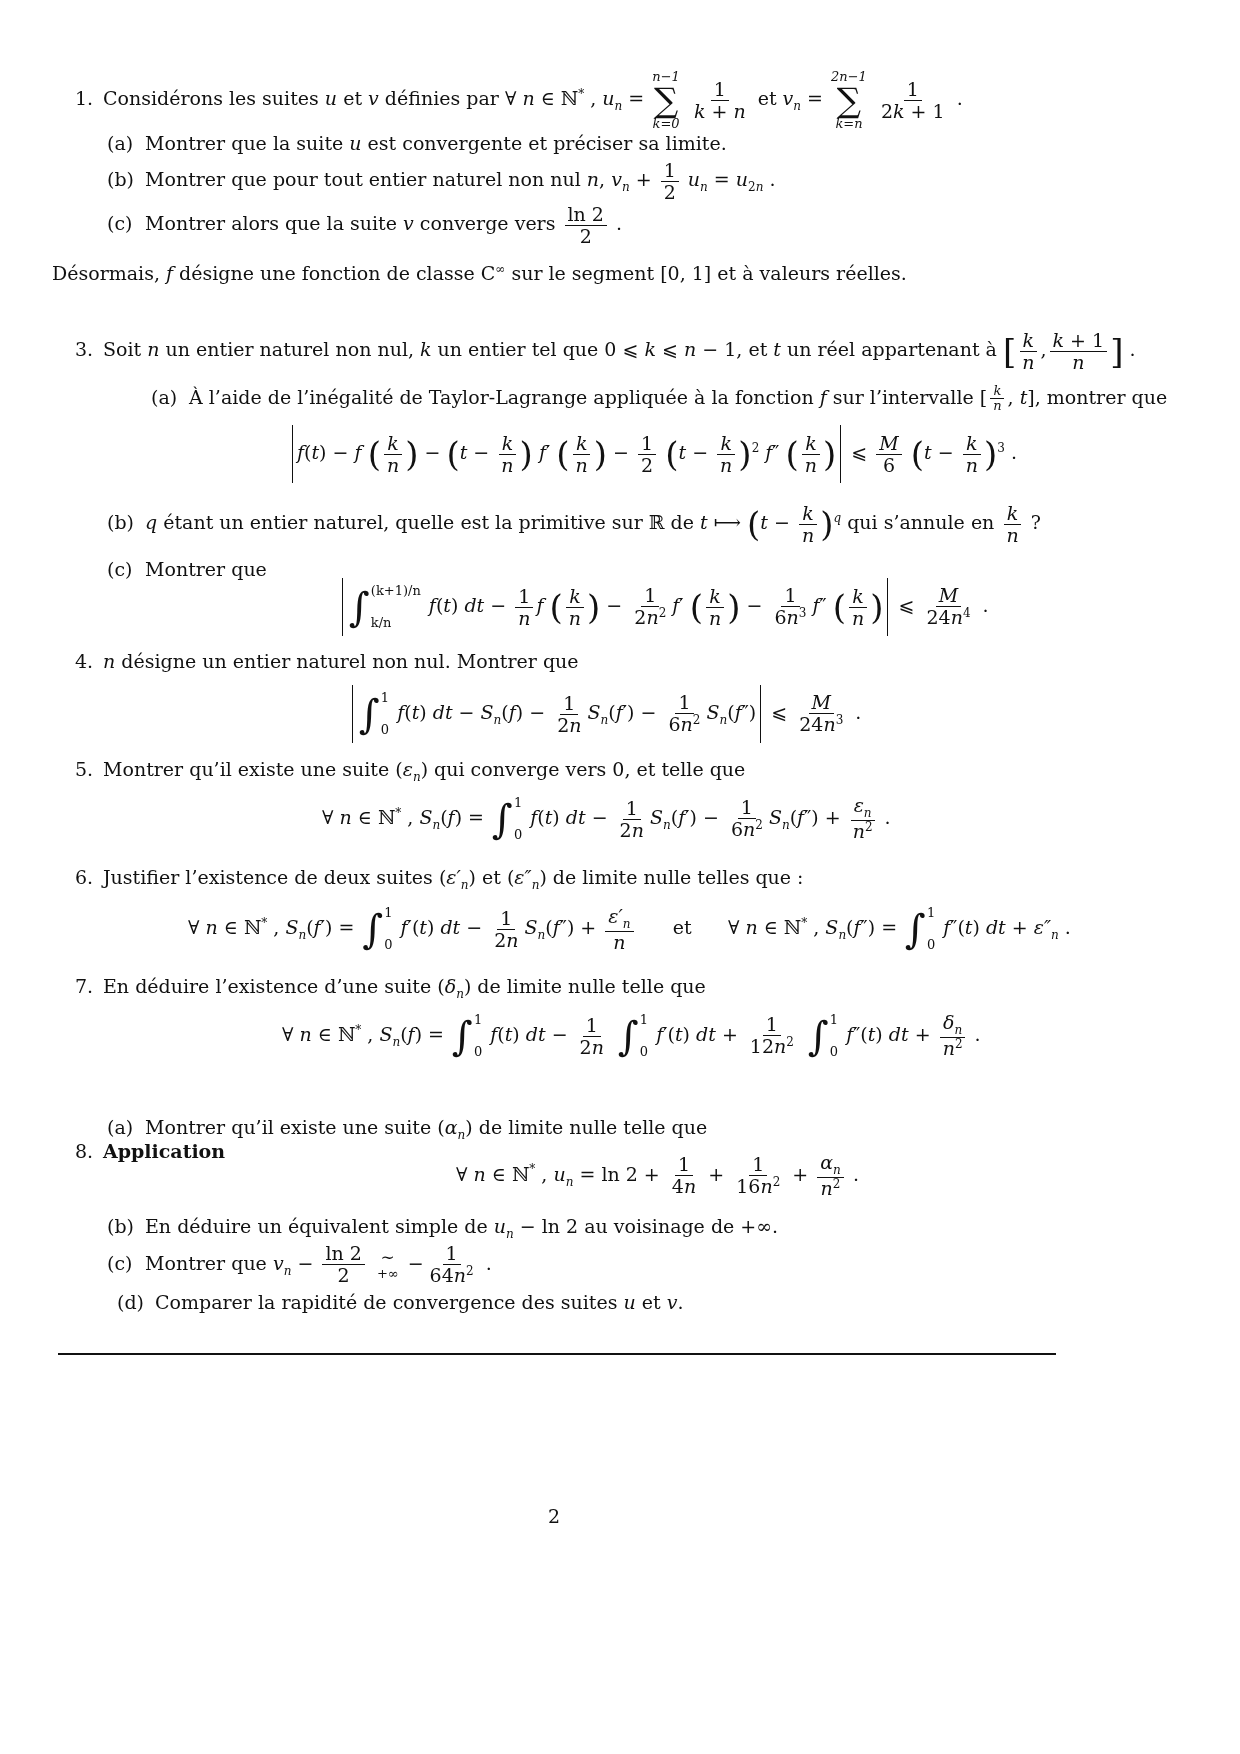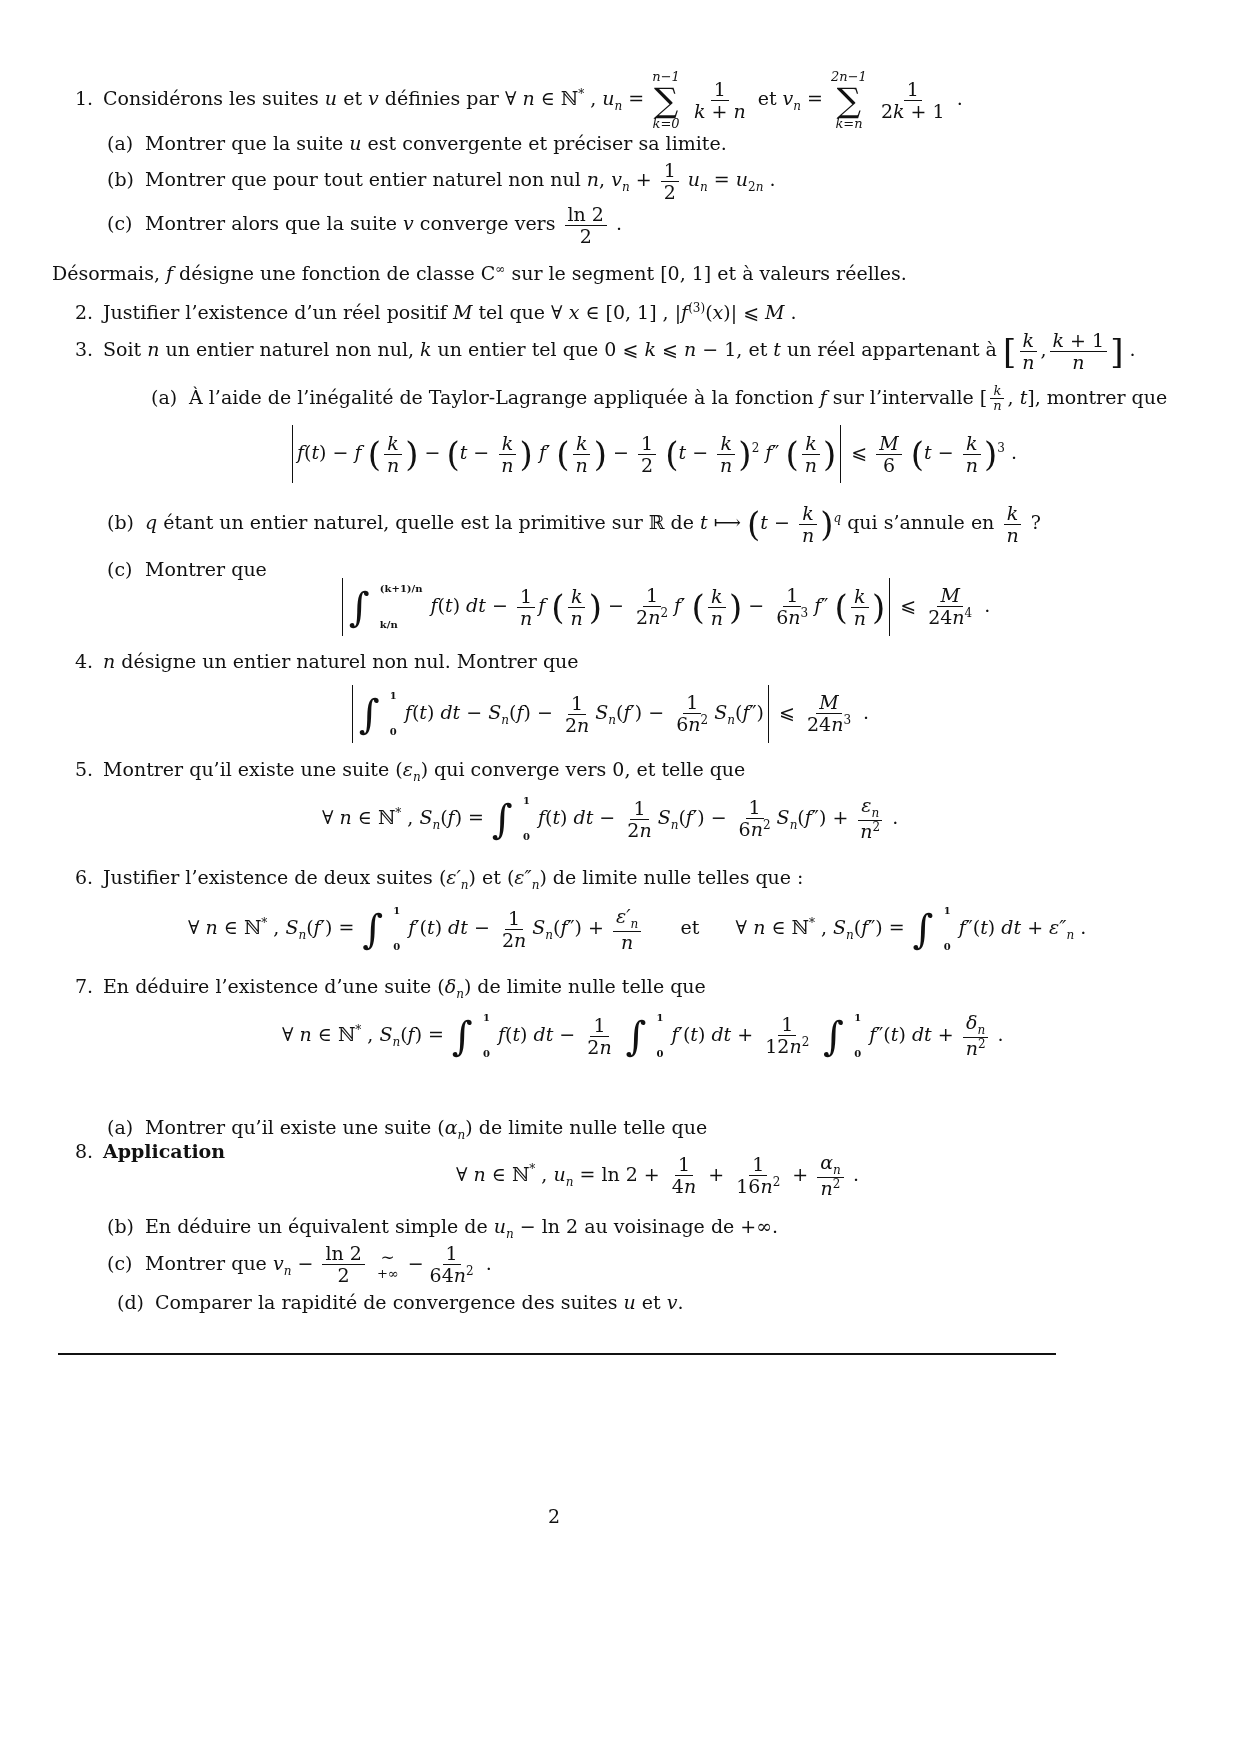--- a/index.html
+++ b/index.html
@@ -22,21 +22,21 @@
   .frac.small { font-size: 13px; }
   .sumblock {
     display: inline-flex; flex-direction: column; align-items: center;
     vertical-align: middle; line-height: 1; margin: 0 2px;
   }
   .sumblock .lim { font-size: 13px; font-style: italic; }
   .sumblock .sym { font-size: 34px; }
   .intblock { display: inline-flex; align-items: center; vertical-align: middle; margin: 0 2px; }
   .intblock .sym { font-size: 40px; font-style: italic; line-height: 1; }
   .intblock .lims { display: inline-flex; flex-direction: column; justify-content: space-between;
-    height: 48px; font-size: 10px; margin-left: 10px; font-weight: bold; }
+    height: 48px; font-size: 13px; margin-left: 1px; }
   .paren { font-size: 34px; vertical-align: middle; line-height: 1; font-weight: 200; }
   .bar { display: inline-block; border-left: 1.4px solid #111; height: 58px; vertical-align: middle; margin: 0 4px; }
   sup, sub { font-size: 12px; }
   .bold { font-weight: bold; }
   .rule { position: absolute; left: 58px; top: 1353px; width: 998px; height: 2px; background: #111; }
   .pagenum { position: absolute; left: 548px; top: 1505px; font-size: 19px; }
 </style>
 </head>
 <body>
 
@@ -83,23 +83,20 @@
     <span class="frac">
         <span class="nu">ln 2</span>
         <span class="de">2</span>
       </span> .
   </div>
 
   <div class="line" style="left:52px; top:262px;">
     <span>Désormais, </span><i>f</i><span> désigne une fonction de classe C</span><sup>∞</sup><span> sur le segment [0, 1] et à valeurs réelles.</span>
   </div>
 
-  <div class="line" style="left:75px; top:301px;">
-    <span class="num">2.</span><span>Justifier l’existence d’un réel positif </span><i>M</i><span> tel que ∀ </span><i>x</i> ∈ [0, 1] , |<i>f</i><sup>(3)</sup>(<i>x</i>)| ⩽ <i>M</i> .
-  </div>
 
   <div class="line" style="left:75px; top:330px;">
     <span class="num">3.</span><span>Soit </span><i>n</i><span> un entier naturel non nul, </span><i>k</i><span> un entier tel que 0 ⩽ </span><i>k</i><span> ⩽ </span><i>n</i><span> − 1, et </span><i>t</i><span> un réel appartenant à </span>
     <span class="paren">[</span><span class="frac">
         <span class="nu"><i>k</i></span>
         <span class="de"><i>n</i></span>
       </span>,<span class="frac">
         <span class="nu"><i>k</i> + 1</span>
         <span class="de"><i>n</i></span>
       </span><span class="paren">]</span> .

